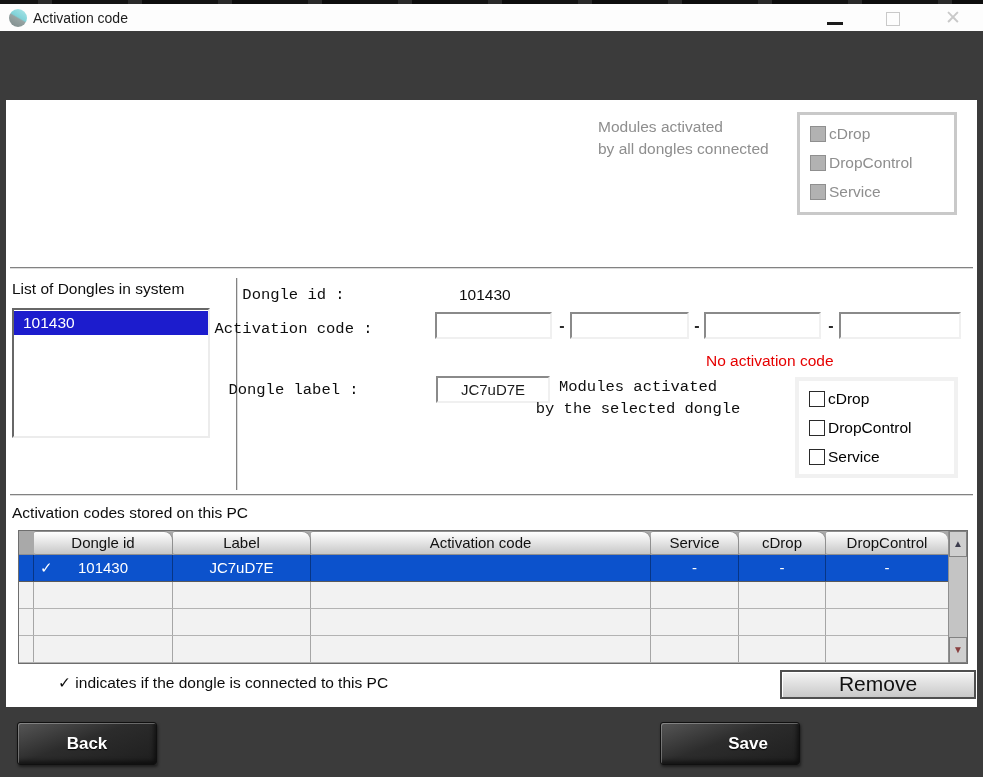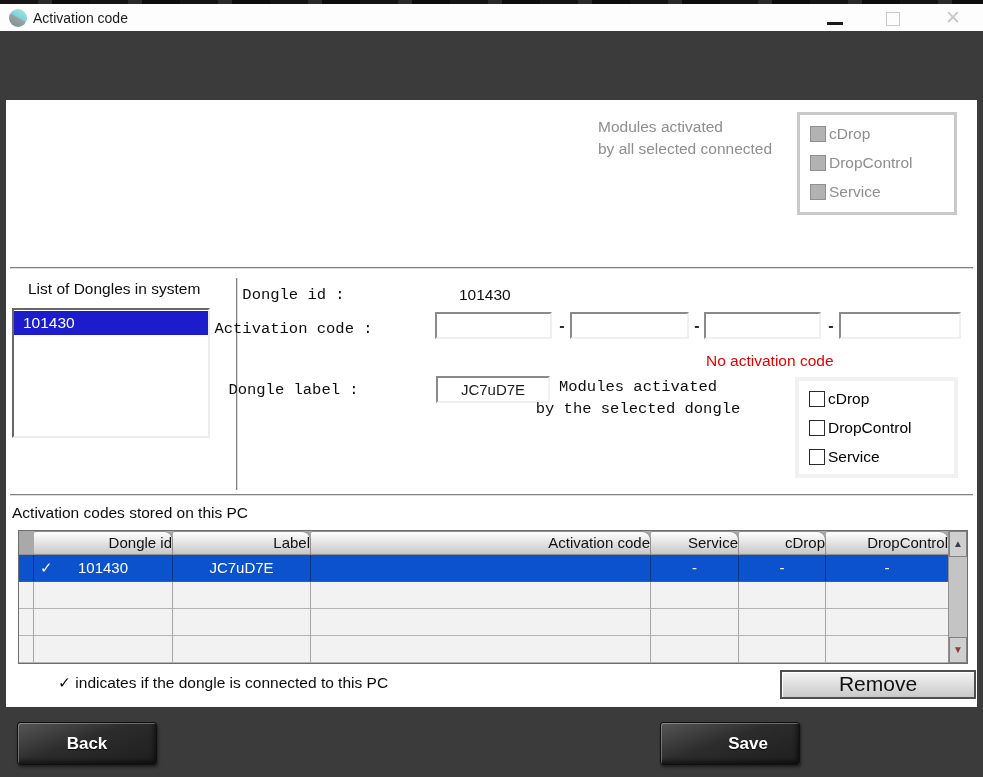--- a/index.html
+++ b/index.html
@@ -33,40 +33,40 @@
   .dim{color:#8e8e8e;}
   
   .group-box{position:absolute;box-sizing:border-box;}
   .gb-disabled{left:791px;top:12px;width:160px;height:103px;border:3px solid #c9c9c9;padding:11px 0 0 10px;}
   .gb-enabled{left:789px;top:277px;width:163px;height:101px;border:4px solid #f1f1f1;padding:10px 0 0 10px;}
   .mod-row{display:flex;align-items:center;height:16px;margin-bottom:13px;font-size:15.5px;}
   .cb{display:inline-block;box-sizing:border-box;width:16px;height:16px;margin-right:3px;cursor:pointer;}
   .cb-on{background:#ffffff;border:1px solid #2a2a2a;}
   .cb-off{background:#b2b2b2;border:1px solid #8f8f8f;}
   
-  .list-label{position:absolute;left:6px;top:180px;margin-left:16px;}
+  .list-label{position:absolute;left:6px;top:180px;}
   .listbox{position:absolute;left:6px;top:208px;width:194px;height:126px;background:#ffffff;
     border:2px solid;border-color:#676767 #ececec #ececec #676767;cursor:pointer;}
   .list-item-sel{height:24px;line-height:24px;background:#1c1ccd;color:#ffffff;
     font-size:15.5px;padding-left:9px;margin-top:1px;}
   
   .r-label{position:absolute;text-align:center;font-family:Liberation Mono, monospace;}
   .field{position:absolute;box-sizing:border-box;height:27px;background:#ffffff;
     border:2px solid;border-color:#8a8a8a #f0f0f0 #f0f0f0 #8a8a8a;
     font-family:"Liberation Sans",sans-serif;font-size:15px;color:#1a1a1a;outline:none;padding:0 4px;}
   .dash{position:absolute;width:12px;text-align:center;font-size:16px;font-weight:bold;color:#2a2a2a;}
   .err{position:absolute;left:700px;top:252px;width:244px;text-align:left;font-size:15.5px;color:#e60000;}
   
   .tbl-label{position:absolute;left:6px;top:404px;}
   .table{position:absolute;left:12px;top:430px;width:950px;height:134px;display:flex;
     border:1px solid #6e6e6e;box-sizing:border-box;background:#a9a9a9;overflow:hidden;}
   .tbl-main{width:929px;display:flex;flex-direction:column;}
   .tr{display:flex;}
   .thead{height:24px;}
-  .th{box-sizing:border-box;height:24px;line-height:22px;text-align:right;font-size:15px;color:#111;
+  .th{box-sizing:border-box;height:24px;line-height:22px;text-align:center;font-size:15px;color:#111;
     background:linear-gradient(#ffffff,#c7c7c7);border:1px solid #8f8f8f;border-left:none;
     border-radius:2px 9px 0 2px;cursor:pointer;}
   .th-ind{background:#a9a9a9;border:none;border-bottom:1px solid #8f8f8f;border-radius:0;}
   .row{display:flex;height:27px;background:#f2f2f2;border-bottom:1px solid #b3b3b3;cursor:pointer;}
   .td{box-sizing:border-box;height:26px;line-height:26px;text-align:center;font-size:15px;
     border-right:1px solid #a6a6a6;}
   .row-sel{background:#0c52cc;color:#ffffff;position:relative;border-bottom-color:#5a5a5a;}
   .row-sel .td{border-right-color:rgba(0,0,0,0.35);}
   .c-ind{width:15px;} .c-id{width:139px;} .c-label{width:138px;} .c-code{width:340px;}
   .c-service{width:88px;} .c-cdrop{width:87px;} .c-dc{width:122px;border-right:none;}
@@ -105,21 +105,21 @@
 </div>
 
 <div class="app-header">
   <div class="hd-text">Check activation</div>
 </div>
 
 <div class="panel">
 
   <div style="position:absolute;left:592px;top:16px;line-height:22px;font-size:15.5px;" class="dim">
     <div>Modules activated</div>
-    <div>by all selected connected</div>
+    <div>by all dongles connected</div>
   </div>
   <div class="group-box gb-disabled">
     <div class="mod-row dim">
       <span class="cb cb-off"></span>
       <span>cDrop</span>
     </div>
     <div class="mod-row dim">
       <span class="cb cb-off"></span>
       <span>DropControl</span>
     </div>

